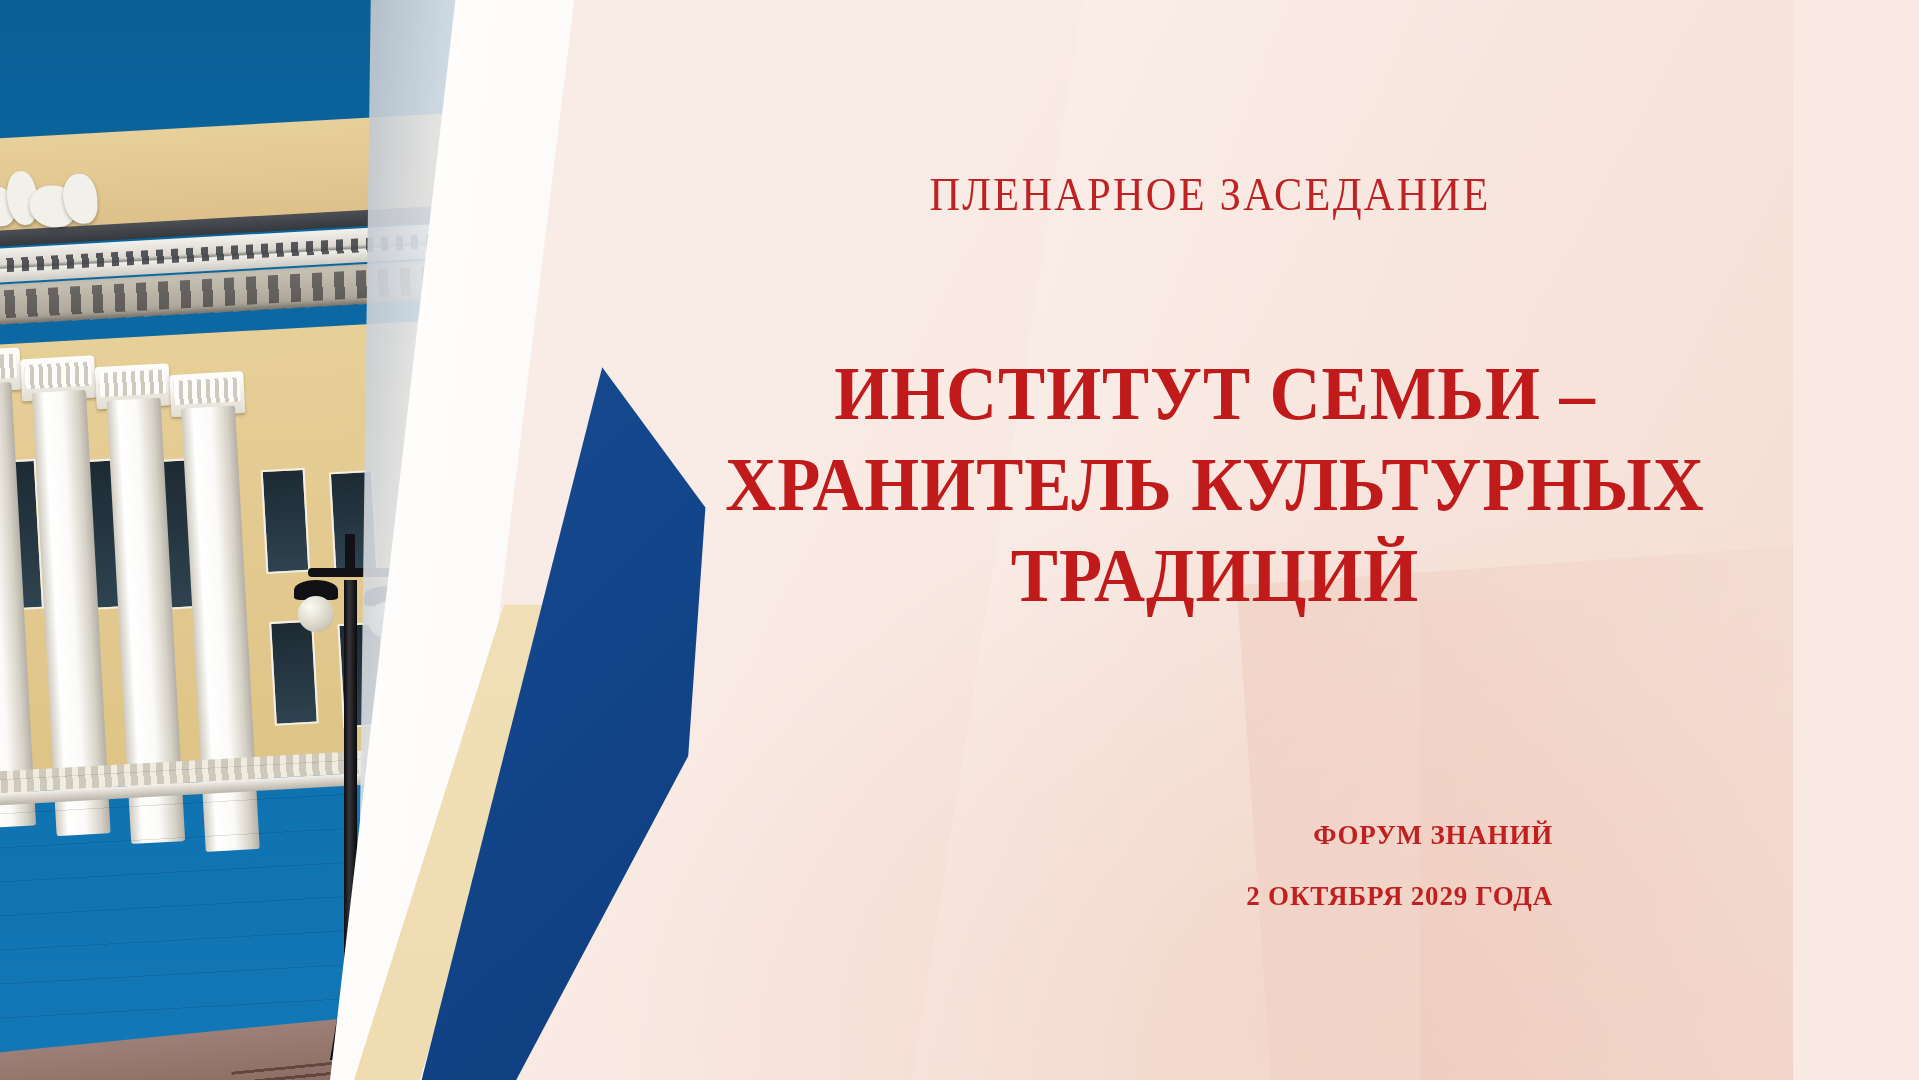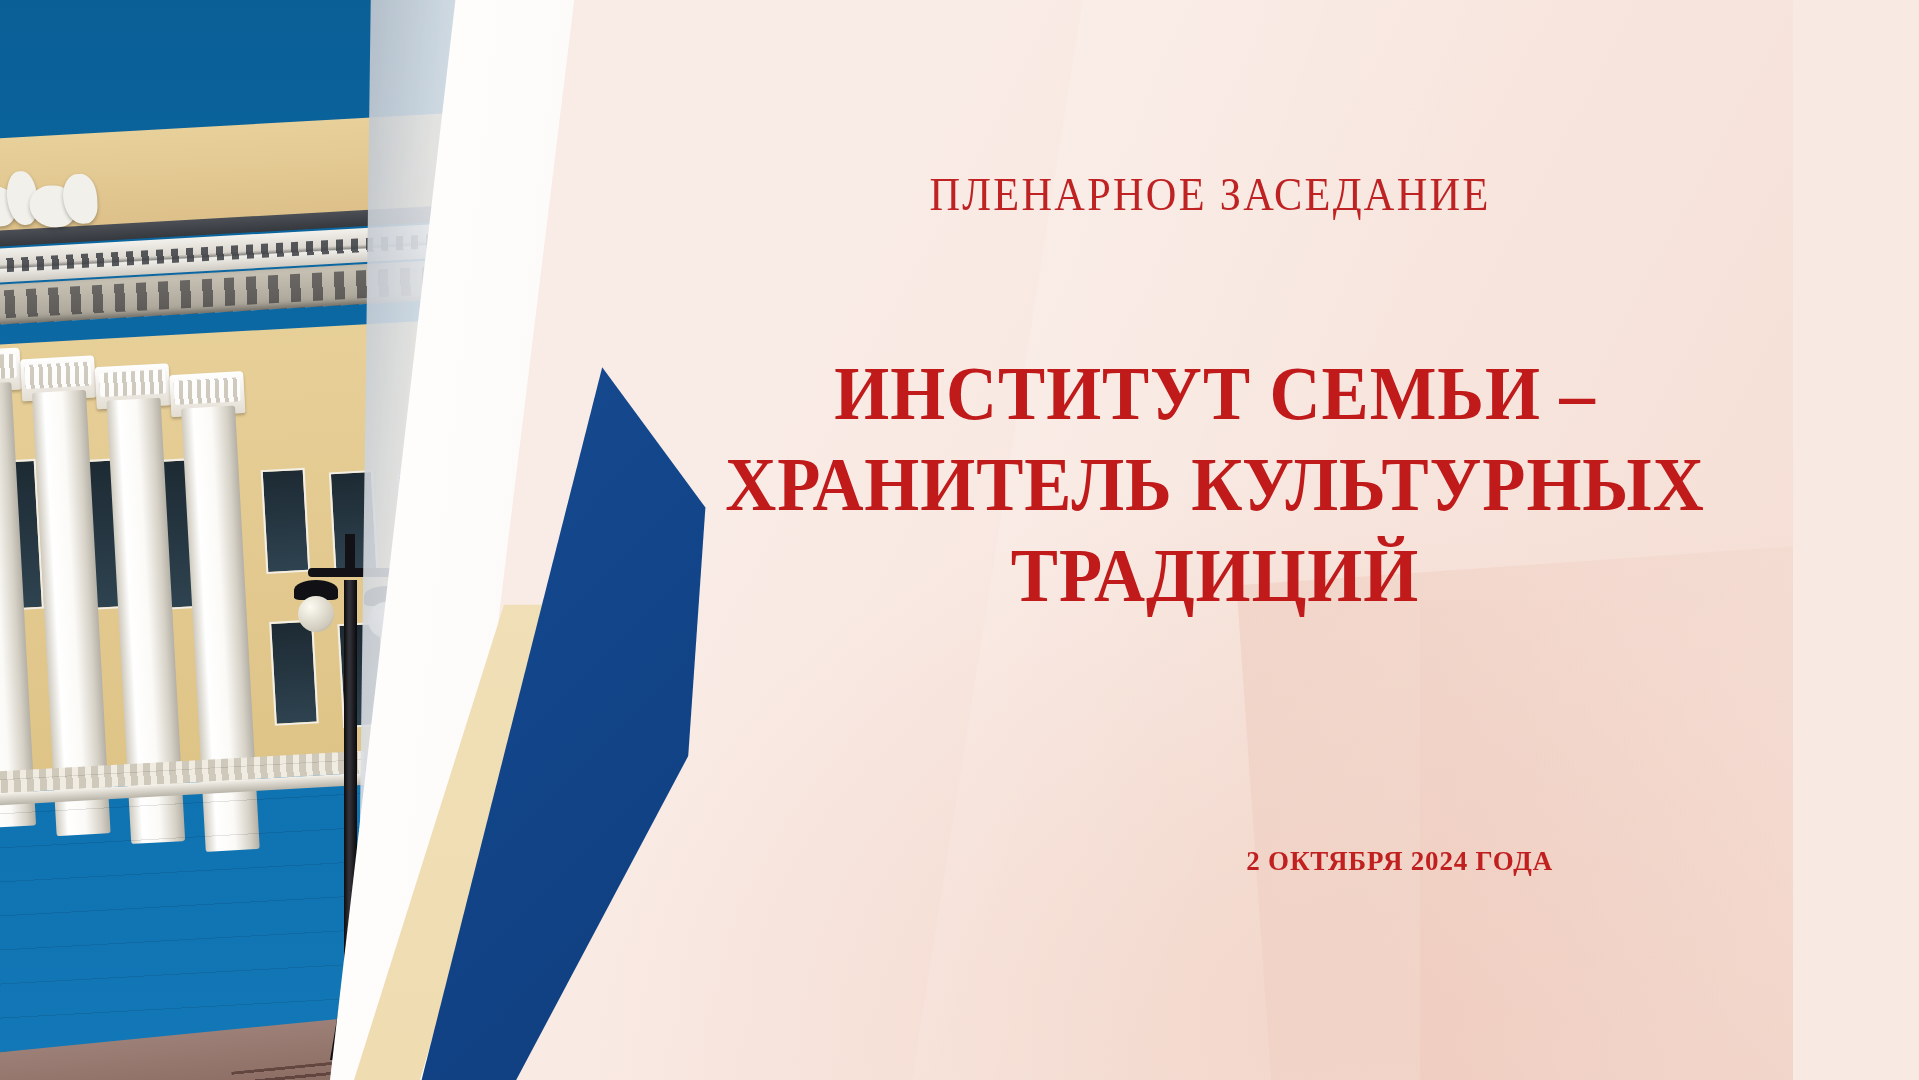--- a/index.html
+++ b/index.html
@@ -272,21 +272,22 @@
 
     <div id="kicker">ПЛЕНАРНОЕ ЗАСЕДАНИЕ</div>
 
     <div id="headline">
       <span class="hl">ИНСТИТУТ СЕМЬИ –</span>
       <span class="hl">ХРАНИТЕЛЬ КУЛЬТУРНЫХ</span>
       <span class="hl">ТРАДИЦИЙ</span>
     </div>
 
     <div id="footer-text">
-      <span class="ft-date">2 ОКТЯБРЯ 2024 ГОДА</span>
+      <span class="ft-line">ФОРУМ ЗНАНИЙ</span>
+      <span class="ft-date">2 ОКТЯБРЯ 2029 ГОДА</span>
     </div>
 
     <div id="seal">
       <svg viewBox="0 0 232 232" xmlns="http://www.w3.org/2000/svg" aria-hidden="true">
         <defs>
           <path id="ringPath" d="M 116,116 m -92,0 a 92,92 0 1,1 184,0" fill="none"></path>
         </defs>
 
         <circle cx="116" cy="116" r="104" fill="none" stroke="#C2251F" stroke-width="2.4"></circle>
         <circle cx="116" cy="116" r="80" fill="none" stroke="#C2251F" stroke-width="2.2"></circle>

